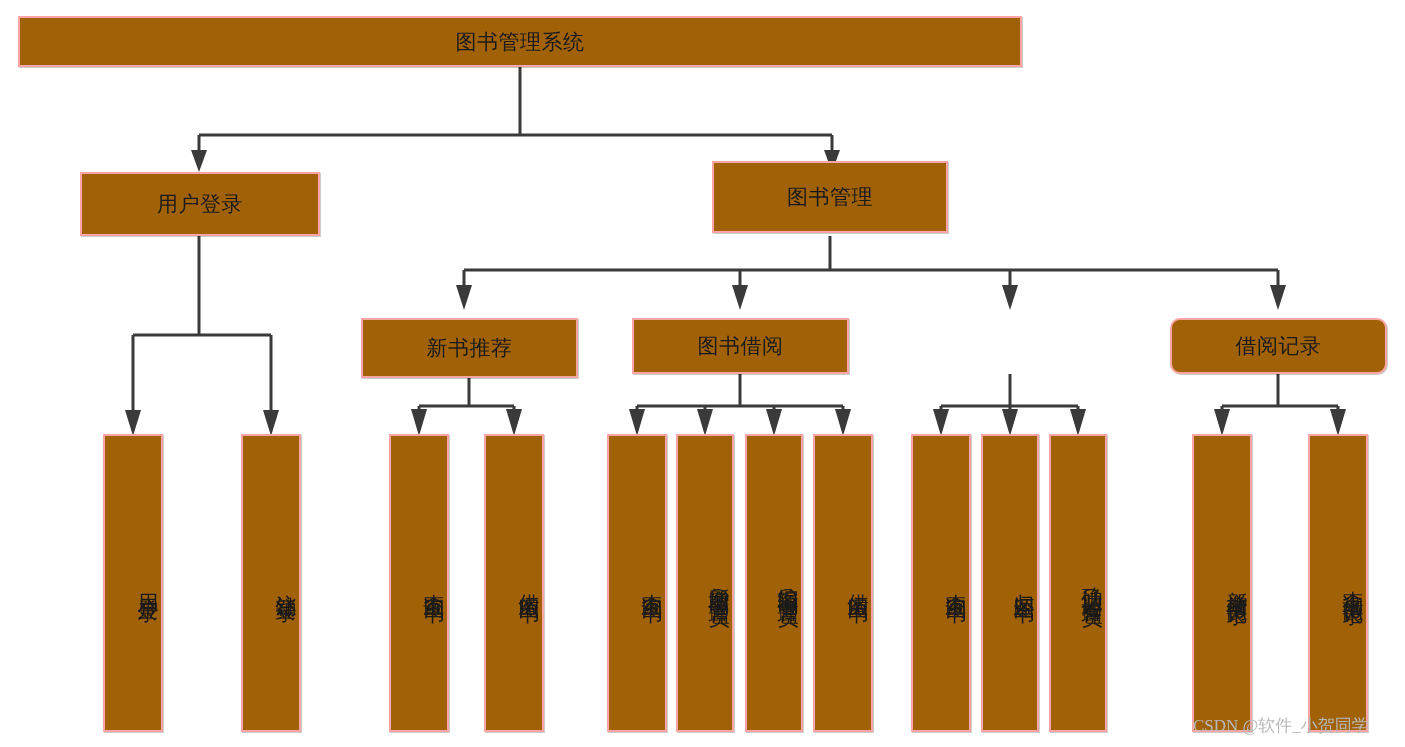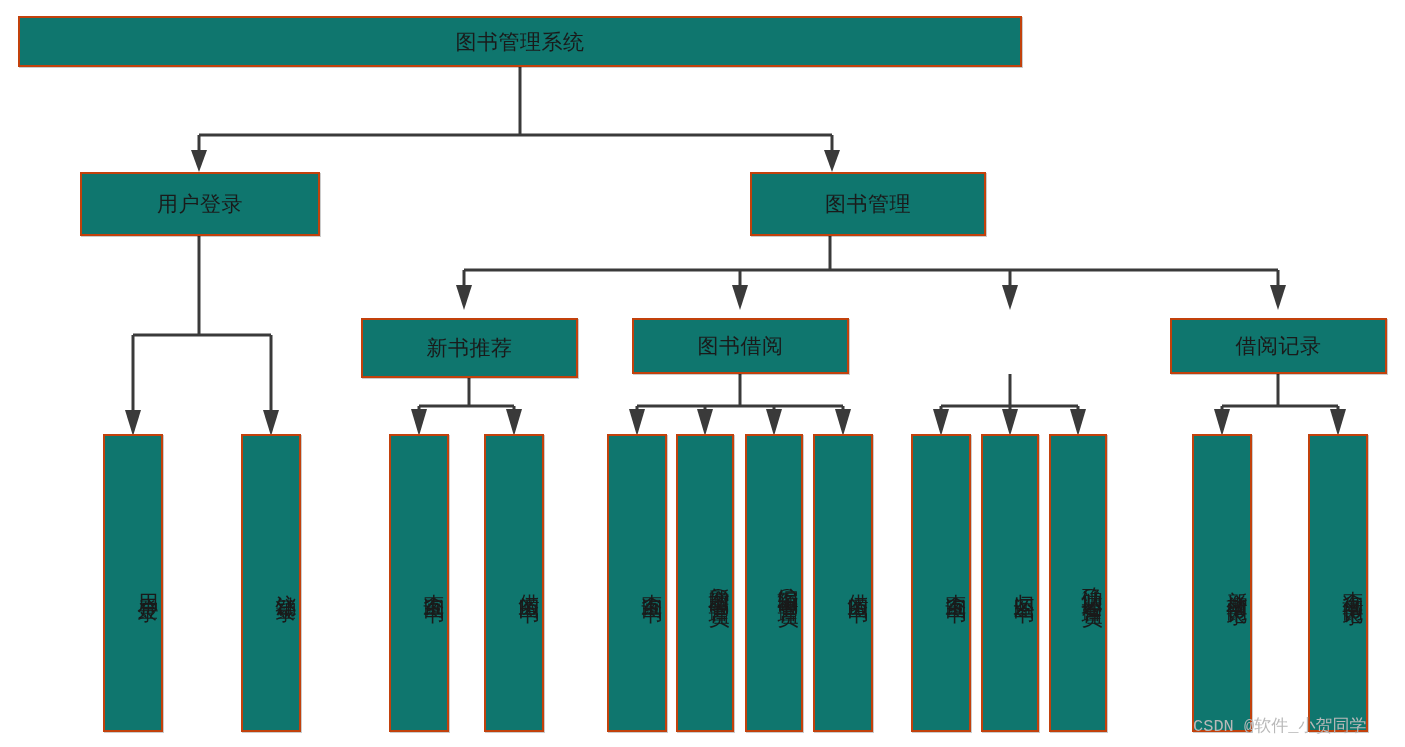--- a/index.html
+++ b/index.html
@@ -21,22 +21,22 @@
   svg#wires {
     position: absolute;
     left: 0;
     top: 0;
     width: 1405px;
     height: 747px;
     pointer-events: none;
   }
   .node {
     position: absolute;
-    border: 2px solid #c2410c;
-    background: #0f766e;
+    border: 2px solid #fca5a5;
+    background: #a16207;
     display: flex;
     align-items: center;
     justify-content: center;
     color: #1a1a1a;
     box-shadow: 1px 1px 0 rgba(0,0,0,0.20);
     z-index: 2;
   }
   .node.horiz {
     font-size: 21px;
     letter-spacing: 0.5px;
@@ -59,21 +59,21 @@
     display: block;
   }
   #watermark {
     position: absolute;
     left: 1193px;
     top: 714px;
     font-size: 17px;
     color: #b9b9b9;
     white-space: nowrap;
     z-index: 5;
-    font-family: Liberation Mono, monospace;
+    font-family: Liberation Serif, serif;
   }
 </style>
 </head>
 <body>
 
 <div id="canvas">
 
   <svg id="wires" viewBox="0 0 1405 747">
     <defs>
       <marker id="arrow" markerWidth="10" markerHeight="10" refX="1" refY="4" orient="auto" markerUnits="userSpaceOnUse">
@@ -155,34 +155,34 @@
   </svg>
 
   <div class="node horiz" style="left:18px; top:16px; width:1004px; height:51px;">
     <span class="txt">图书管理系统</span>
   </div>
 
   <div class="node horiz" style="left:80px; top:172px; width:240px; height:64px;">
     <span class="txt">用户登录</span>
   </div>
 
-  <div class="node horiz" style="left:712px; top:172px; width:236px; height:64px;margin-left:38px;">
+  <div class="node horiz" style="left:712px; top:161px; width:236px; height:72px;">
     <span class="txt">图书管理</span>
   </div>
 
   <div class="node horiz" style="left:361px; top:318px; width:217px; height:60px;">
     <span class="txt">新书推荐</span>
   </div>
 
   <div class="node horiz" style="left:632px; top:318px; width:217px; height:56px;text-align:center;">
     <span class="txt">图书借阅</span>
   </div>
 
 
-  <div class="node horiz" style="left:1170px; top:318px; width:217px; height:56px;">
+  <div class="node horiz" style="left:1170px; top:318px; width:217px; height:56px;border-radius:10px;">
     <span class="txt">借阅记录</span>
   </div>
 
   <div class="node vert" style="left:103px; top:434px; width:60px; height:298px;">
     <span class="txt">用户登录</span>
   </div>
 
   <div class="node vert" style="left:241px; top:434px; width:60px; height:298px;">
     <span class="txt">注销登录</span>
   </div>

